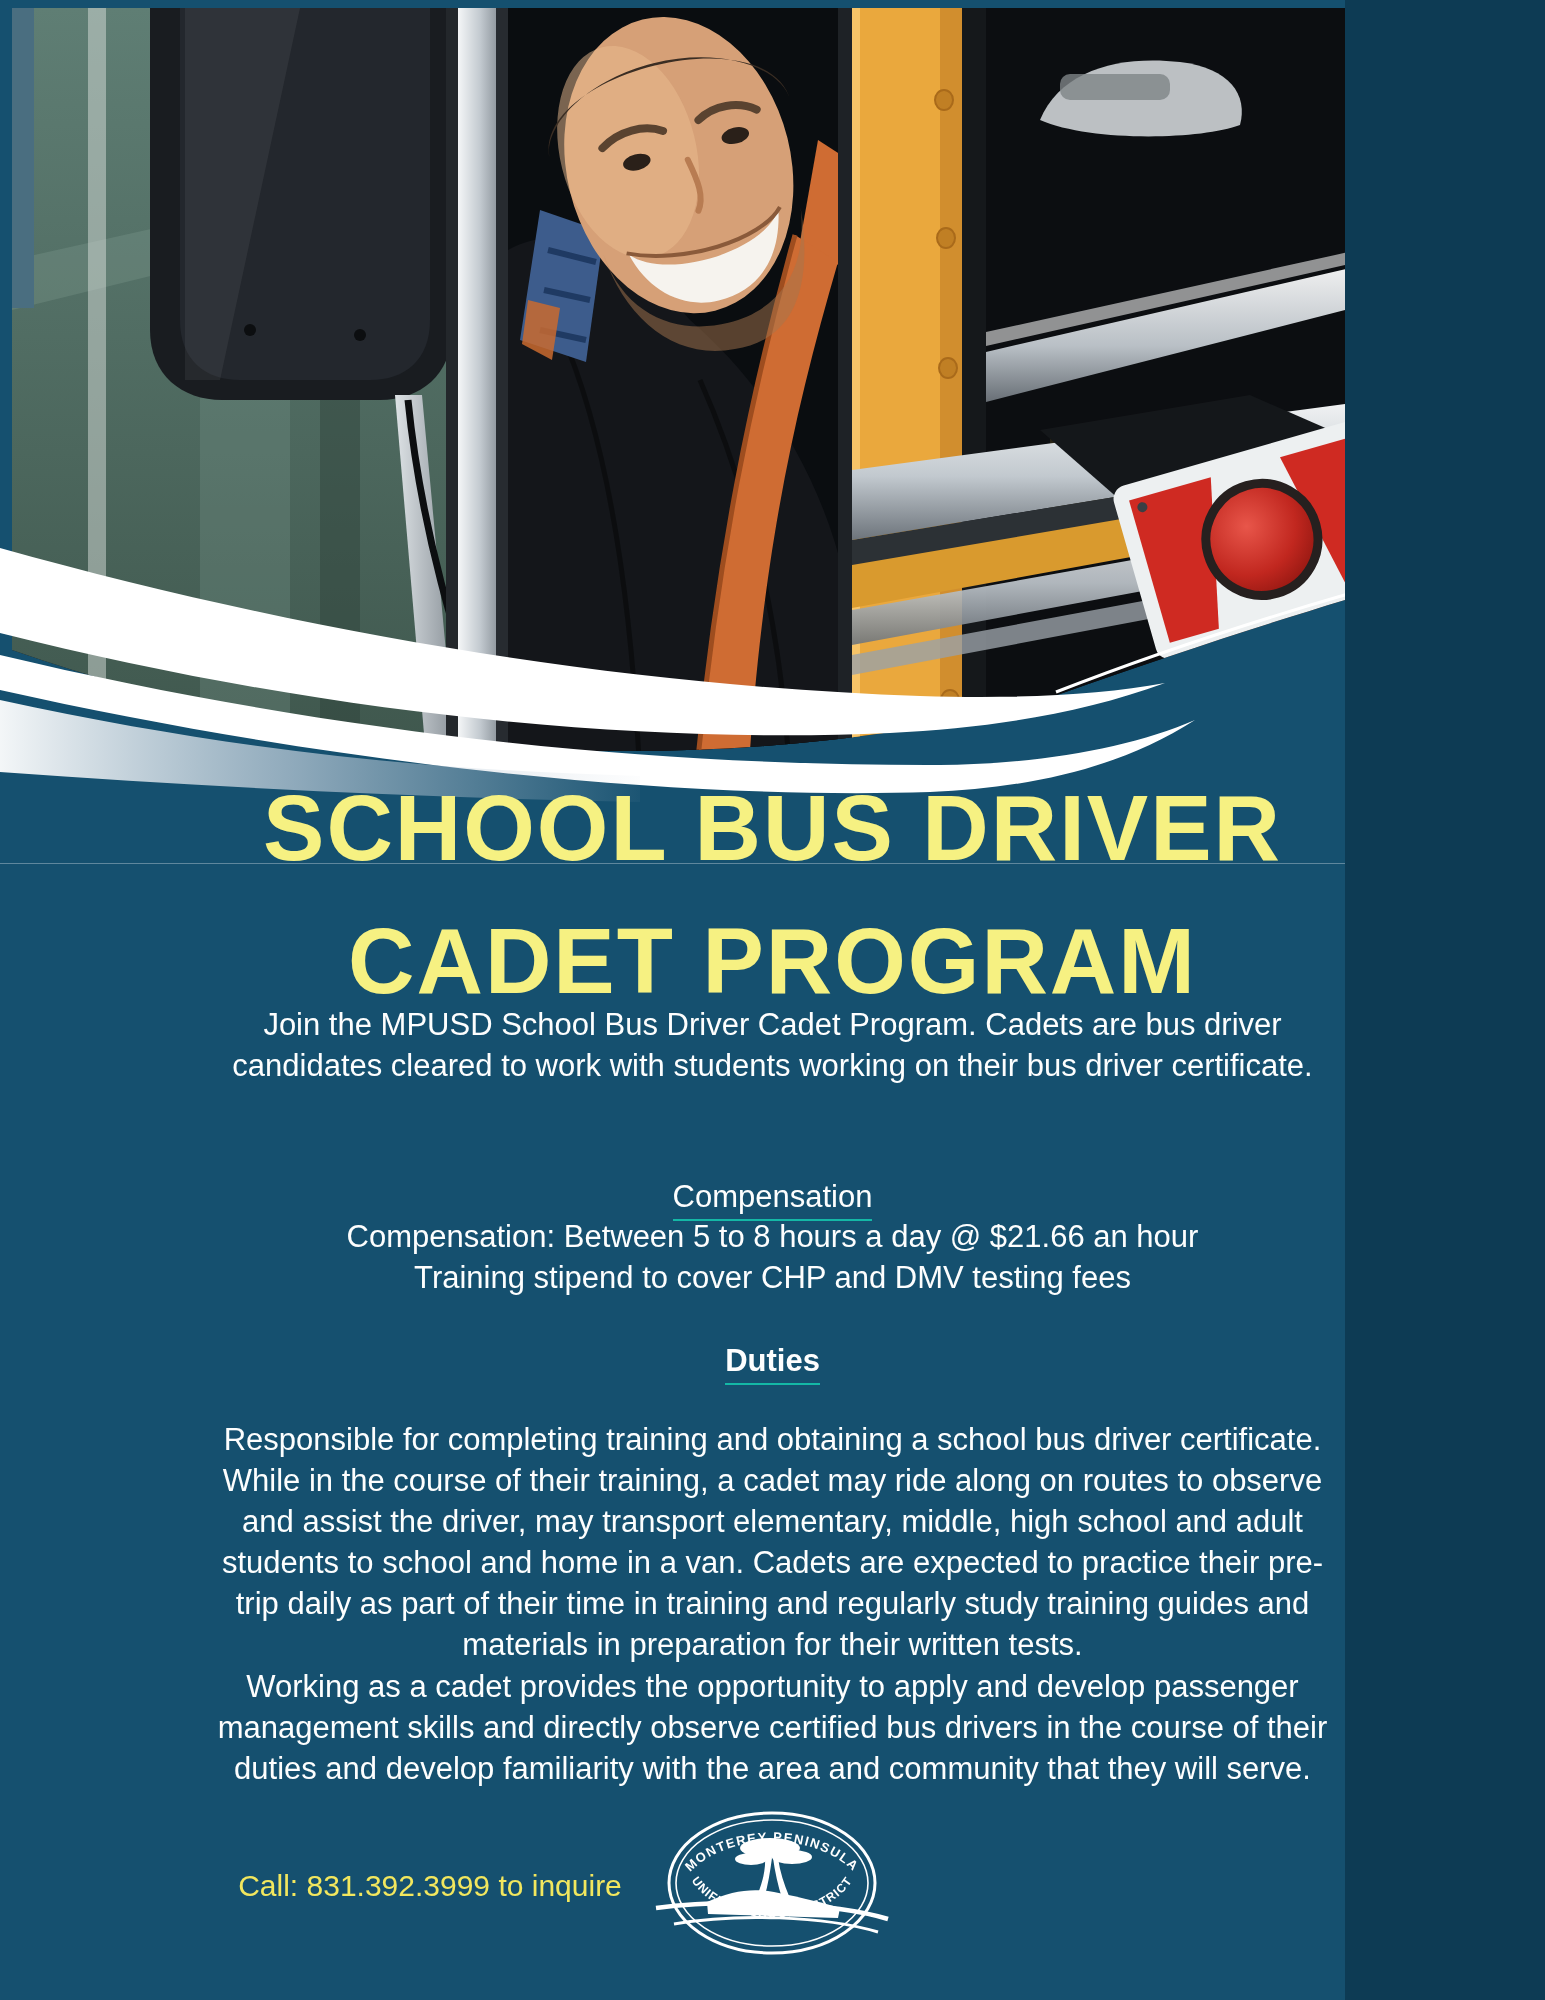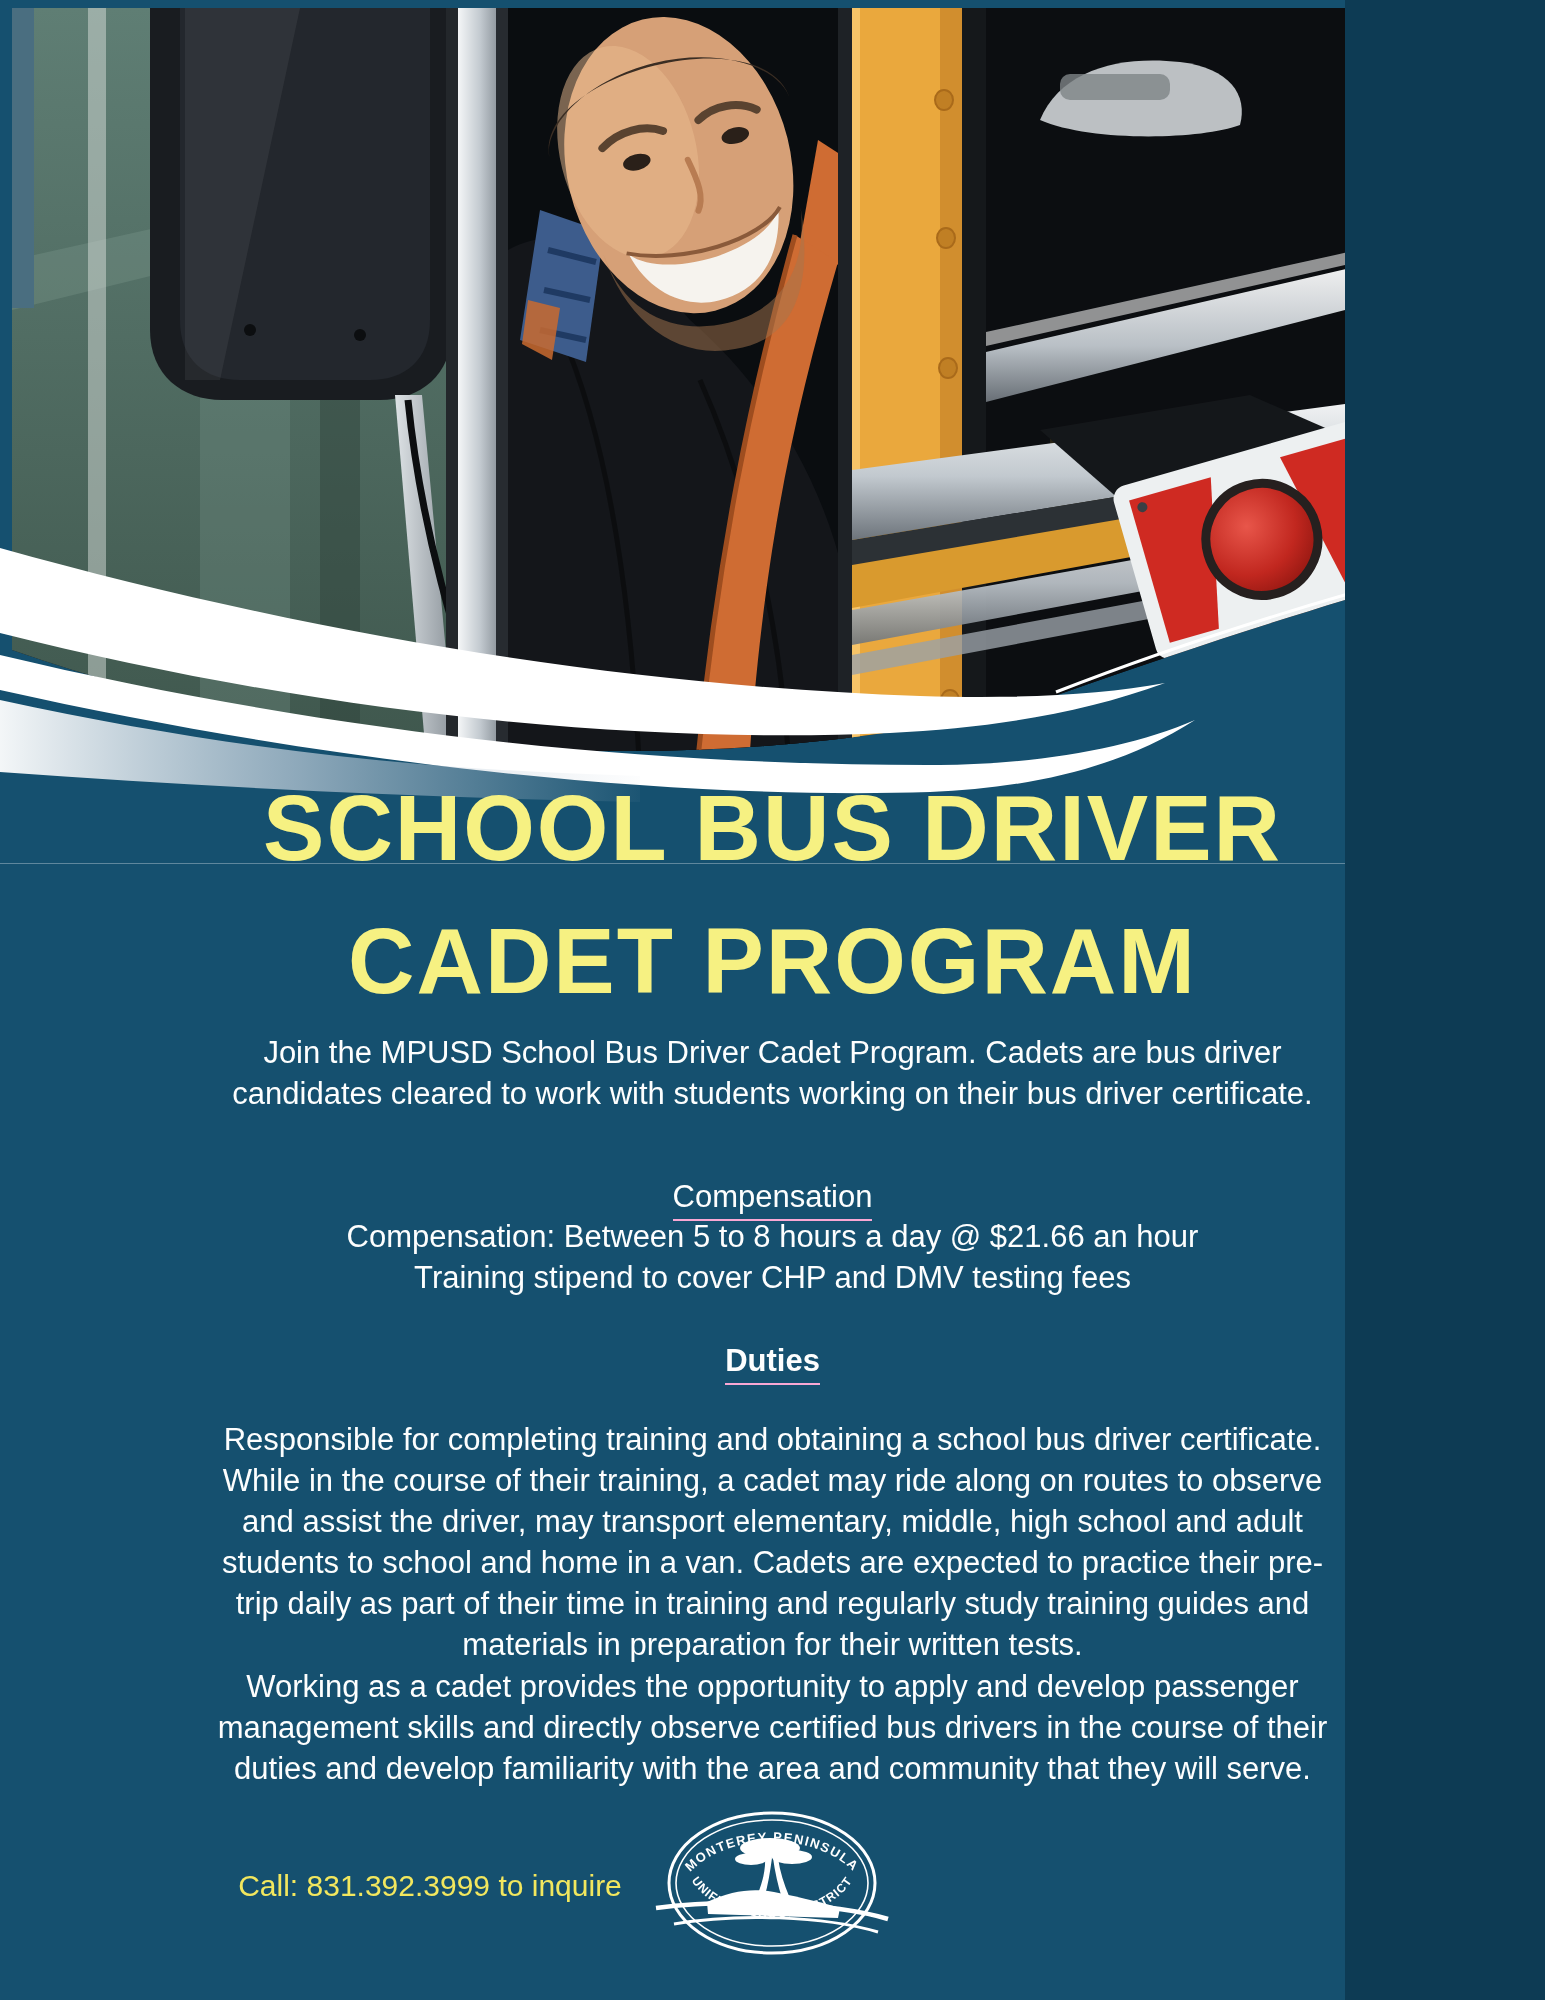--- a/index.html
+++ b/index.html
@@ -23,29 +23,29 @@
     letter-spacing:2px;
     white-space:pre-line;
     margin:0;
   }
   .body-text{
     position:absolute;left:0;width:1545px;
     text-align:center;color:#FDFEFE;
     font-size:31px;line-height:41px;
     white-space:pre-line;z-index:2;
   }
-  .intro{top:1032px;}
+  .intro{top:1004px;}
   .comp-heading{top:1176px;}
   .comp-lines{top:1216px;}
   .duties-heading{top:1340px;font-weight:bold;}
   .duties-p1{top:1419px;}
   .duties-p2{top:1666px;}
   .section-heading-text{
     display:inline-block;
-    border-bottom:2px solid #f9a8d4;
+    border-bottom:2px solid #14b8a6;
     padding-bottom:2px;
   }
   .footer-text{
     position:absolute;top:1866px;
     text-align:center;color:#F2E75E;
     font-size:30px;line-height:40px;font-weight:normal;z-index:2;
   }
   .footer-call{left:120px;width:620px;}
   .footer-apply{left:878px;width:580px;}
   .seal{position:absolute;left:652px;top:1806px;z-index:2;}

